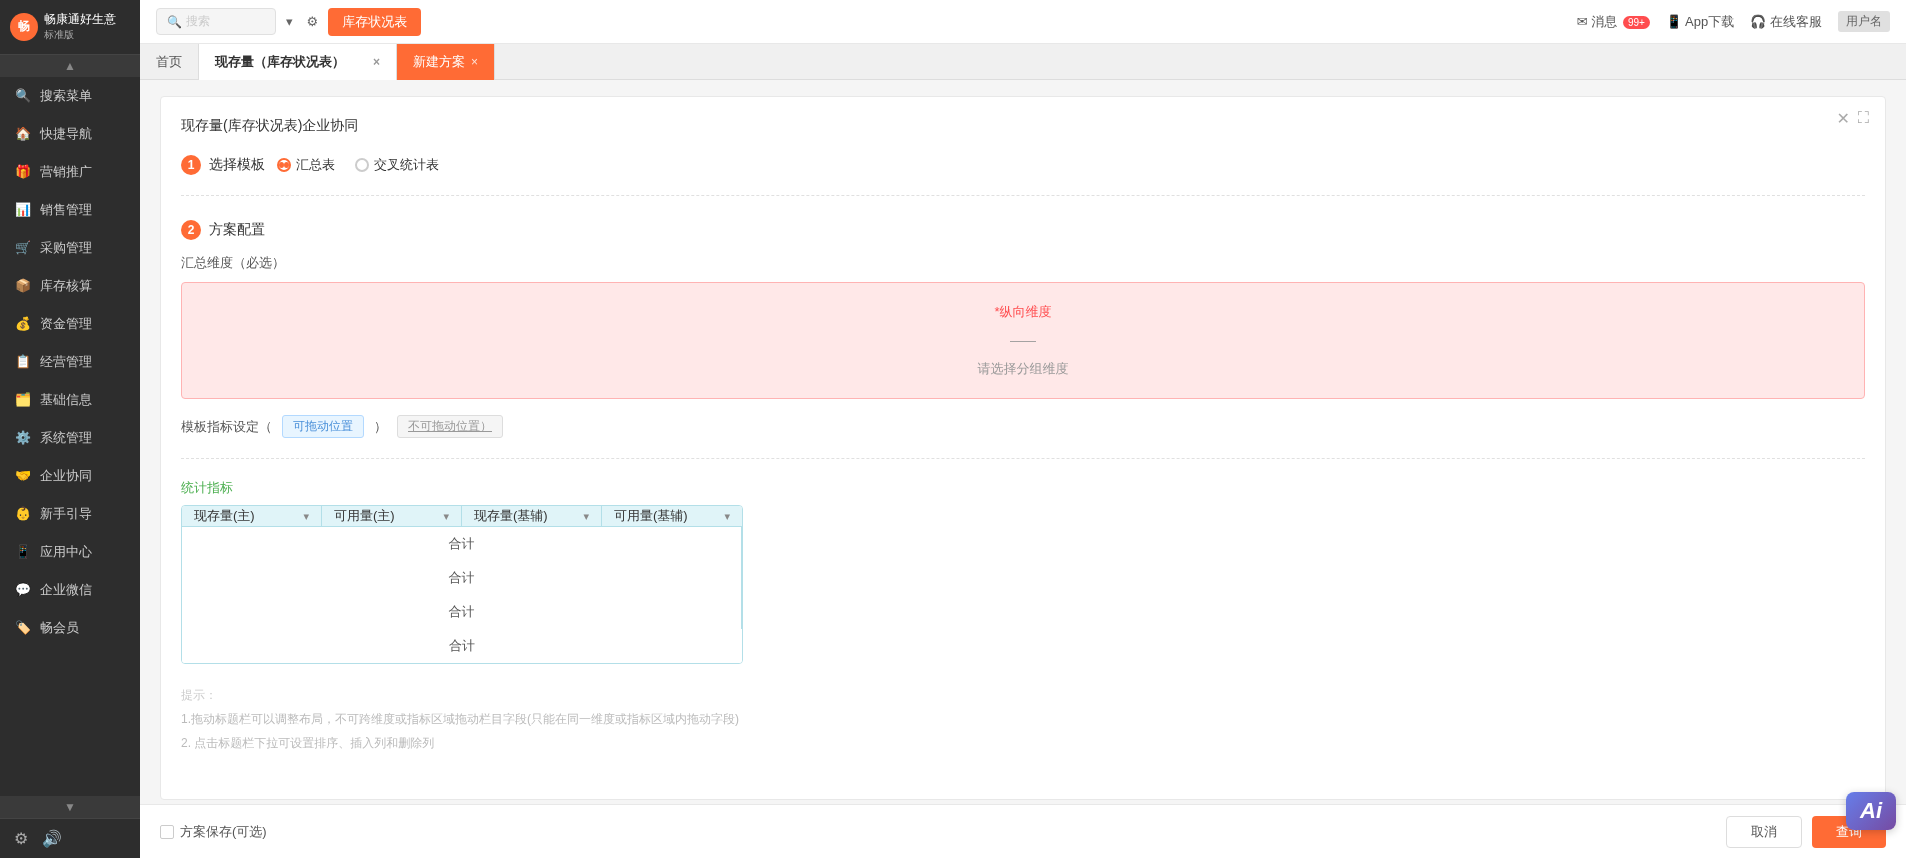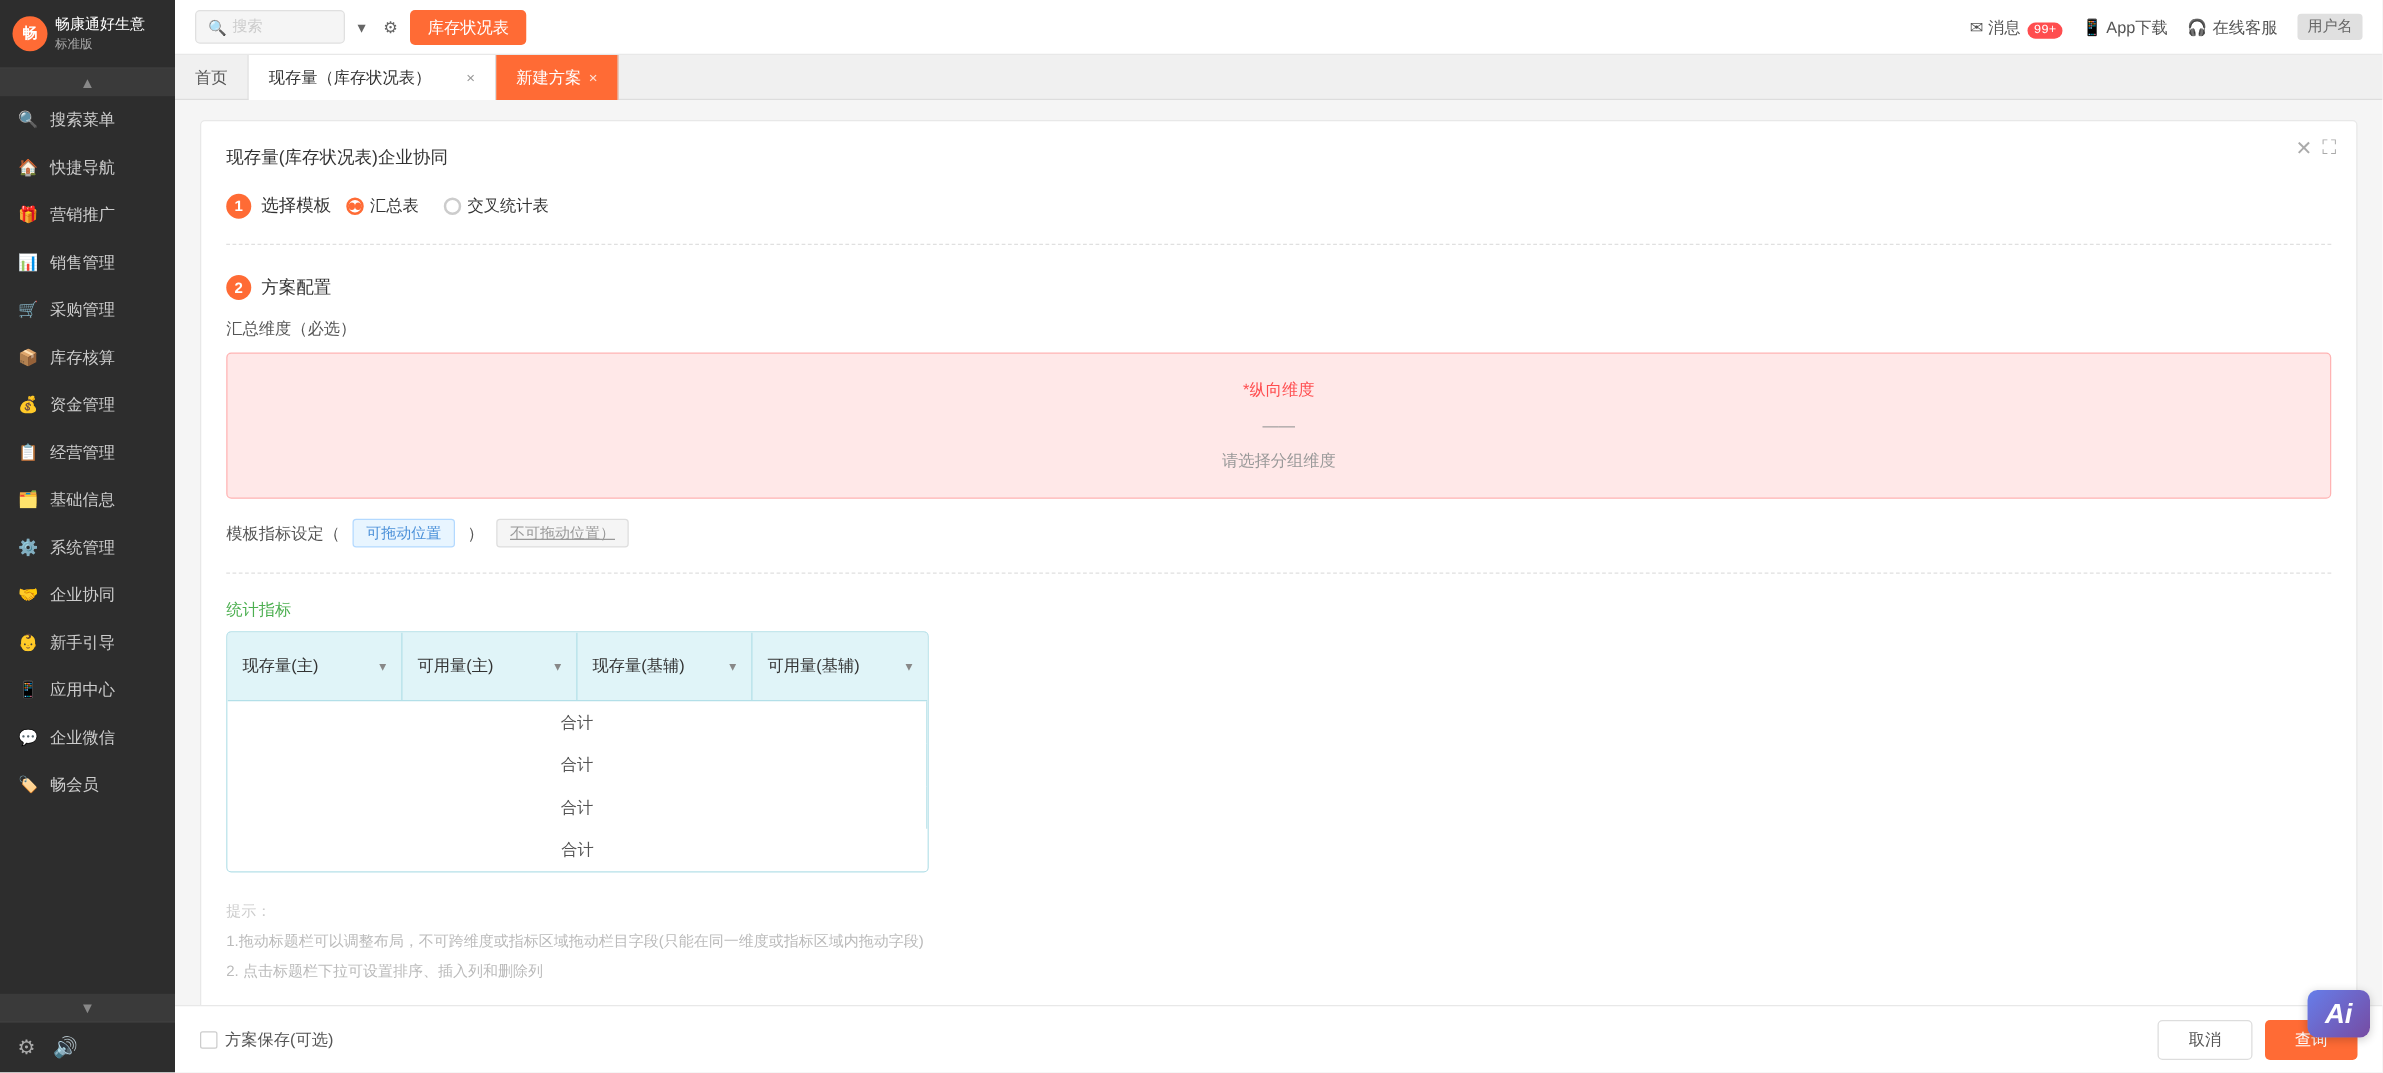--- a/index.html
+++ b/index.html
@@ -107,21 +107,20 @@
       font-size: 13px;
       color: #555;
     }
     .topbar-badge {
       background: #ff4d4f;
       color: white;
       border-radius: 10px;
       font-size: 10px;
       padding: 1px 5px;
       margin-left: 2px;
-      font-family: Liberation Mono, monospace;
     }
     .topbar-user {
       background: #e0e0e0;
       border-radius: 3px;
       padding: 2px 8px;
       font-size: 12px;
       color: #666;
     }
 
     
@@ -140,21 +139,21 @@
       align-items: center;
       gap: 6px;
       font-size: 13px;
       cursor: pointer;
       border-right: 1px solid #ddd;
       color: #555;
     }
     .tab-item.active {
       background: #fff;
       color: #333;
-      font-weight: 400;
+      font-weight: 700;
       gap: 28px;
     }
     .tab-item .tab-close {
       color: #999;
       font-size: 12px;
       cursor: pointer;
     }
     .tab-item.new-scheme {
       background: #ff6b35;
       color: white;
@@ -317,21 +316,21 @@
       overflow: hidden;
       display: inline-block;
       min-width: 560px;
     }
     .stats-table-header {
       display: flex;
       background: #e0f4f8;
     }
     .stats-col {
       min-width: 140px;
-      padding: 18px 12px;
+      padding: 1px 12px;
       display: flex;
       align-items: center;
       justify-content: space-between;
       border-right: 1px solid #b3dfe8;
       font-size: 13px;
       color: #333;
     }
     .stats-col:last-child { border-right: none; }
     .stats-col .col-chevron { color: #888; font-size: 11px; cursor: pointer; }
     .stats-table-body {

